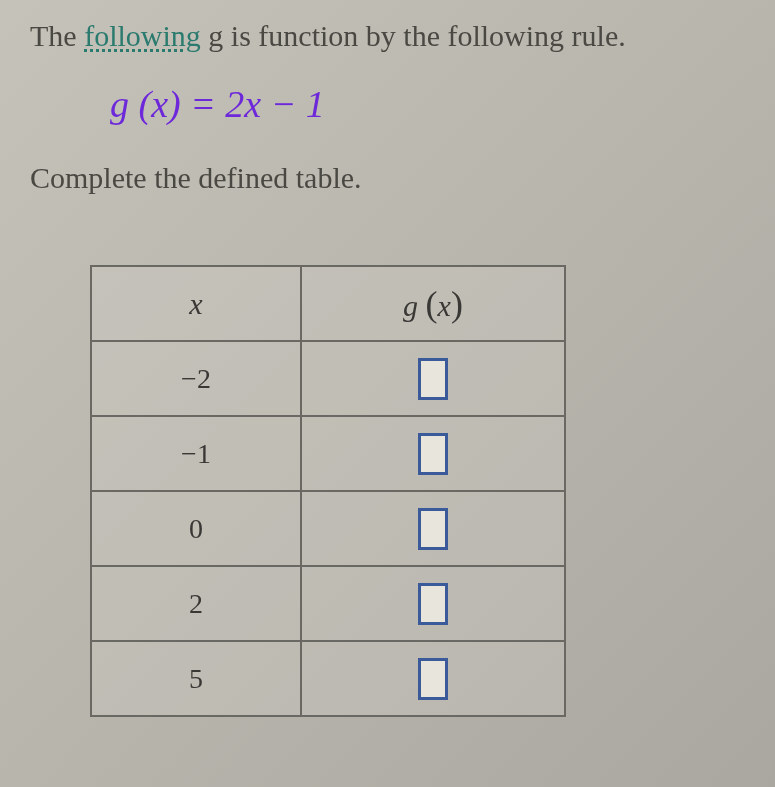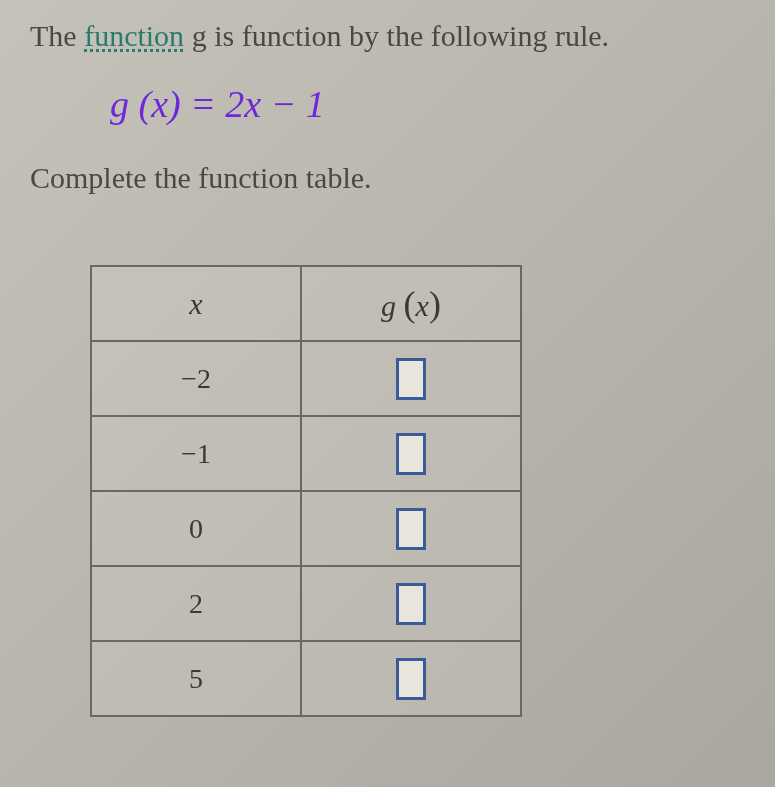--- a/index.html
+++ b/index.html
@@ -60,21 +60,21 @@
       font-family: 'Times New Roman', serif;
     }
     .function-table td {
       height: 75px;
       font-size: 28px;
     }
     .col-x {
       width: 210px;
     }
     .col-gx {
-      width: 220px;
+      width: 264px;
     }
     .answer-box {
       display: inline-block;
       width: 30px;
       height: 42px;
       border: 3px solid #3a5a9a;
       background: #e8e5dd;
       vertical-align: middle;
     }
     .gx-header {
@@ -82,26 +82,26 @@
     }
     .paren {
       font-style: normal;
       font-size: 36px;
     }
   </style>
 </head>
 <body>
 
 <div class="problem-text">
-  <span>The </span><span class="function-link">function</span><span> g is function by the following rule.</span>
+  <span>The </span><span class="function-link">following</span><span> g is function by the following rule.</span>
 </div>
 
 <div class="equation">g (x) = 2x − 1</div>
 
-<div class="instruction">Complete the function table.</div>
+<div class="instruction">Complete the defined table.</div>
 
 <table class="function-table">
   <tbody>
       <tr>
     <th class="col-x">x</th>
     <th class="col-gx">
       <span class="gx-header">
         <span>g</span>
         <span class="paren">(</span><span>x</span><span class="paren">)</span>
       </span>

